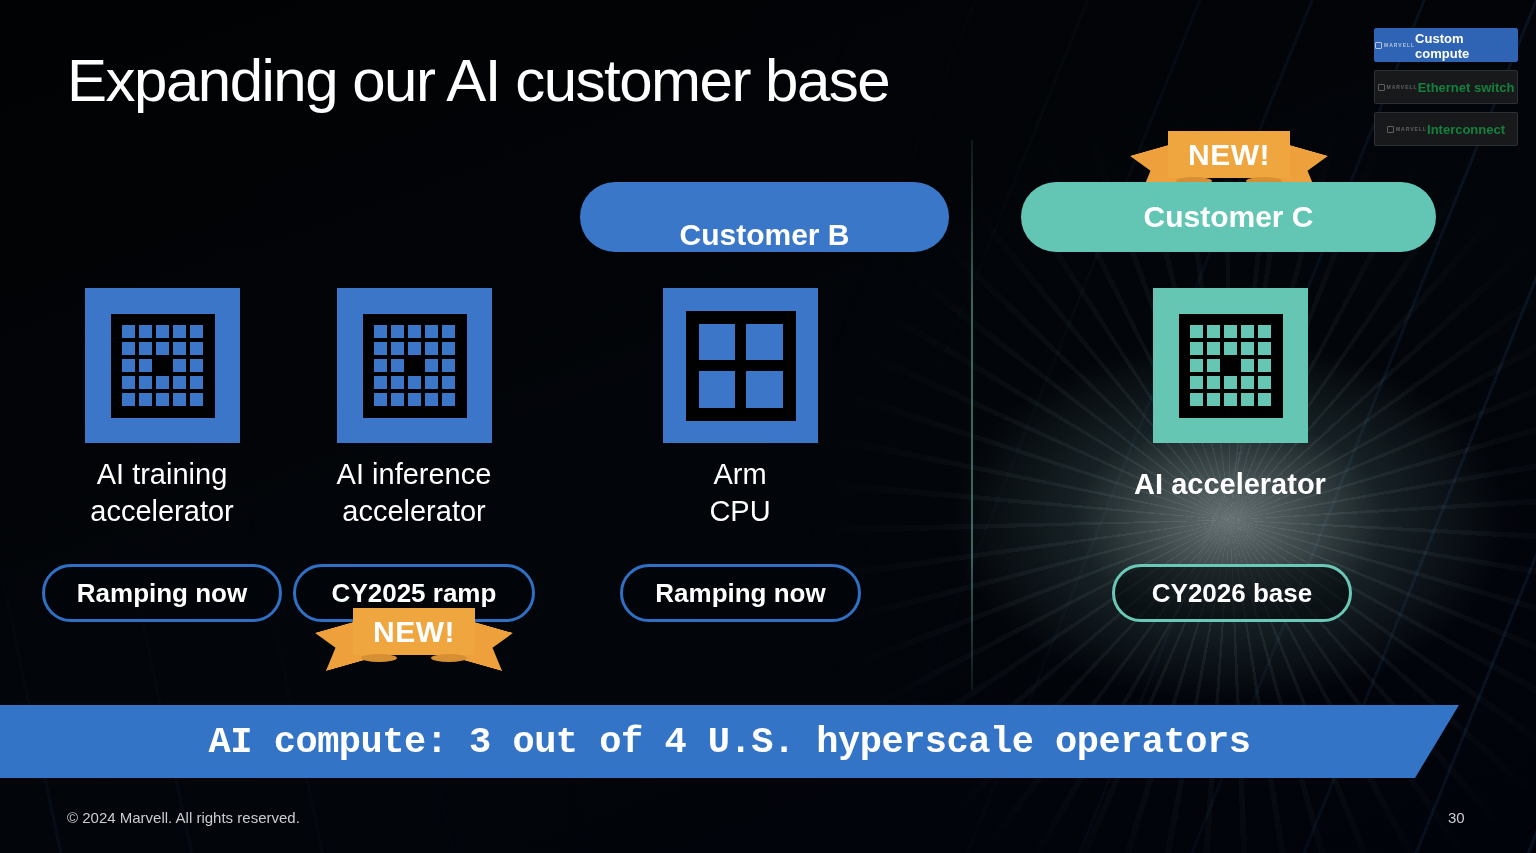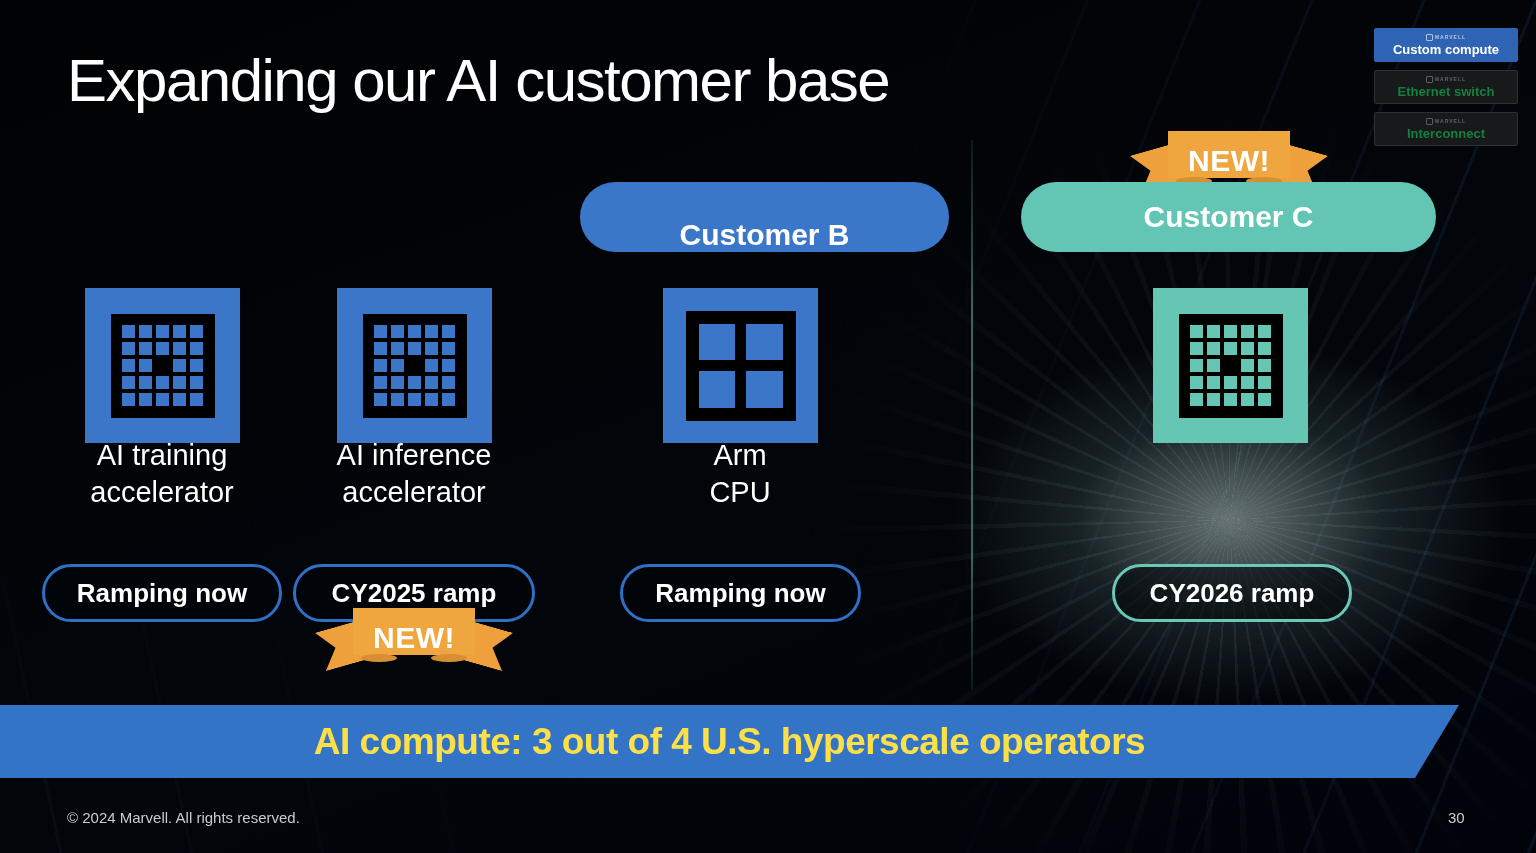--- a/index.html
+++ b/index.html
@@ -44,21 +44,21 @@
   
   .title {
     position:absolute; left:67px; top:46px;
     font-size:60px; font-weight:400; letter-spacing:-1.5px; color:#fff;
   }
 
   
   .product-selector { position:absolute; left:1374px; top:28px; width:144px; }
   .product-tab {
     width:144px; height:34px; margin-bottom:8px; border-radius:2px;
-    display:flex; flex-direction:column; align-items:center; justify-content:center;
+    display:flex; flex-direction:row; align-items:center; justify-content:center;
     background:#17191b; border:1px solid #2c3033;
   }
   .product-tab.active { background:#2F63B4; border-color:#2F63B4; }
   .mlogo { display:flex; align-items:center; gap:2px; opacity:.75; }
   .product-tab:not(.active) .mlogo { opacity:.35; }
   .mlogo-box { width:7px; height:7px; border:1px solid #dfe5ea; border-radius:1px; display:inline-block; }
   .mlogo-text { font-size:5px; letter-spacing:1px; color:#dfe5ea; font-weight:bold; }
   .product-tab-label { font-size:13px; font-weight:bold; color:#fff; margin-top:1px; }
   .product-tab:not(.active) .product-tab-label { color:#15803d; }
 
@@ -76,21 +76,21 @@
   .ribbon { position:absolute; width:186px; height:68px; }
   .ribbon-top   { left:1136px; top:131px; z-index:2; }
   .ribbon-bottom{ left:321px;  top:608px; z-index:5; }
   .ribbon .wing {
     position:absolute; top:15px; width:66px; height:40px; background:#EDA03B; z-index:1;
   }
   .ribbon .wing.left  { left:-2px;  transform:rotate(-16deg); clip-path:polygon(0 0,100% 0,100% 100%,0 100%,24% 50%); }
   .ribbon .wing.right { right:-2px; transform:rotate(16deg);  clip-path:polygon(0 0,100% 0,76% 50%,100% 100%,0 100%); }
   .ribbon .band {
     position:absolute; left:32px; top:0; width:122px; height:47px; background:#F0A63F;
-    display:flex; align-items:flex-end; justify-content:center; z-index:2;
+    display:flex; align-items:center; justify-content:center; z-index:2;
     font-size:30px; font-weight:bold; color:#fff; letter-spacing:.5px;
   }
   .ribbon .rshadow {
     position:absolute; top:46px; width:36px; height:8px; border-radius:50%;
     background:#D78F33; z-index:3;
   }
   .ribbon .rshadow.l { left:40px; } .ribbon .rshadow.r { right:40px; }
 
   
   .chip {
@@ -105,21 +105,21 @@
   .die.g2 { width:110px; height:110px; padding:13px; gap:11px;
             grid-template-columns:repeat(2,1fr); grid-template-rows:repeat(2,1fr); }
   .chip.blue .cell { background:#3B76C8; }
   .chip.teal .cell { background:#65C6B4; }
   .cell.off { background:transparent !important; }
   .chip-1 { left:85px; }  .chip-2 { left:337px; }
   .chip-3 { left:663px; } .chip-4 { left:1153px; }
 
   
   .prod-label {
-    position:absolute; top:437px; z-index:2; text-align:center;
+    position:absolute; top:456px; z-index:2; text-align:center;
     font-size:29px; line-height:37px; color:#fff; font-weight:400;
   }
   .lbl-1 { left:32px;  width:260px; }
   .lbl-2 { left:284px; width:260px; }
   .lbl-3 { left:610px; width:260px; }
   .lbl-4 { left:1080px; width:300px; font-weight:bold; top:466px; }
 
   
   .status-pill {
     position:absolute; top:564px; height:58px; border-radius:29px; z-index:3;
@@ -132,21 +132,21 @@
   .st-2 { left:293px; width:242px; }
   .st-3 { left:620px; width:241px; }
   .st-4 { left:1112px; width:240px; }
 
   
   .banner {
     position:absolute; left:0; top:705px; width:1459px; height:73px; z-index:4;
     background:#3474C7; clip-path:polygon(0 0, 100% 0, calc(100% - 44px) 100%, 0 100%);
     display:flex; align-items:center; justify-content:center;
   }
-  .banner-text { font-size:37px; font-weight:bold; color:#fde047; letter-spacing:-0.5px; }
+  .banner-text { font-size:37px; font-weight:bold; color:#ffffff; letter-spacing:-0.5px;font-family:Liberation Mono, monospace; }
 
   
   .copyright { position:absolute; left:67px; top:809px; font-size:15px; color:#c9cdd1; z-index:4; }
   .page-num  { position:absolute; left:1448px; top:809px; font-size:15px; color:#c9cdd1; z-index:4; }
 </style>
 </head>
 <body>
 
 <div class="slide">
 
@@ -300,32 +300,35 @@
     <span>accelerator</span>
   </div>
   <div class="prod-label lbl-2">
     <span>AI inference</span><br>
     <span>accelerator</span>
   </div>
   <div class="prod-label lbl-3">
     <span>Arm</span><br>
     <span>CPU</span>
   </div>
+  <div class="prod-label lbl-4">
+    <span>AI accelerator</span>
+  </div>
 
   <div class="status-pill st-1">
       <span>Ramping now</span>
     </div>
   <div class="status-pill st-2">
       <span>CY2025 ramp</span>
     </div>
   <div class="status-pill st-3">
       <span>Ramping now</span>
     </div>
   <div class="status-pill st-4 teal-b">
-      <span>CY2026 ramp</span>
+      <span>CY2026 base</span>
     </div>
 
   <div class="ribbon ribbon-bottom">
     <div class="wing left"></div>
     <div class="wing right"></div>
     <div class="rshadow l"></div>
     <div class="rshadow r"></div>
     <div class="band">
         <span>NEW!</span>
       </div>

